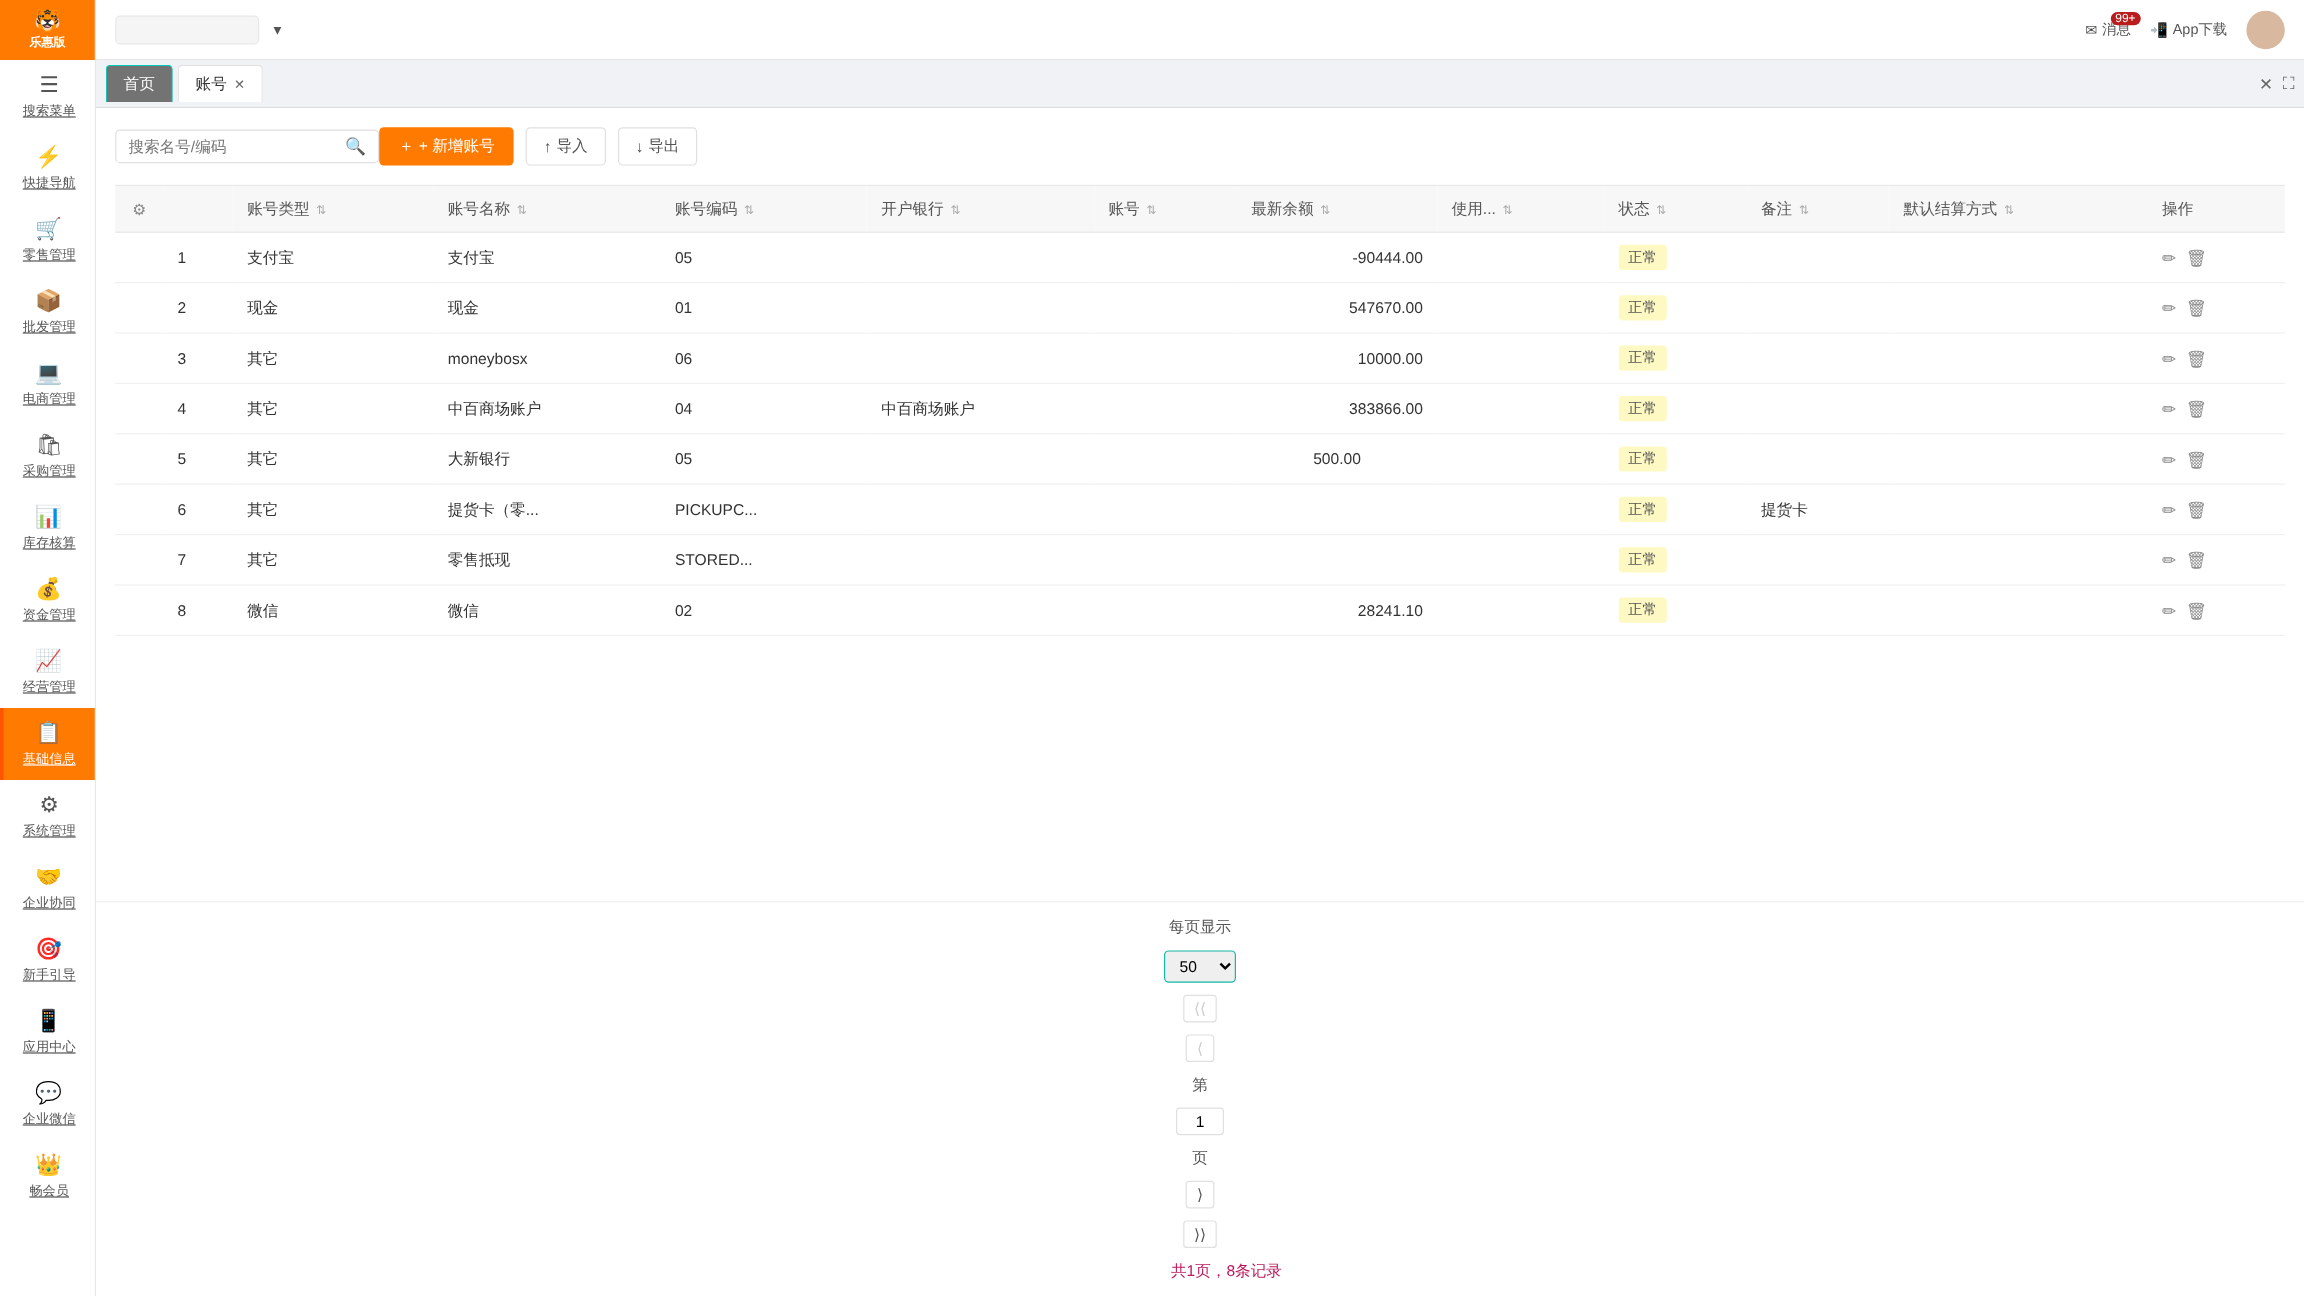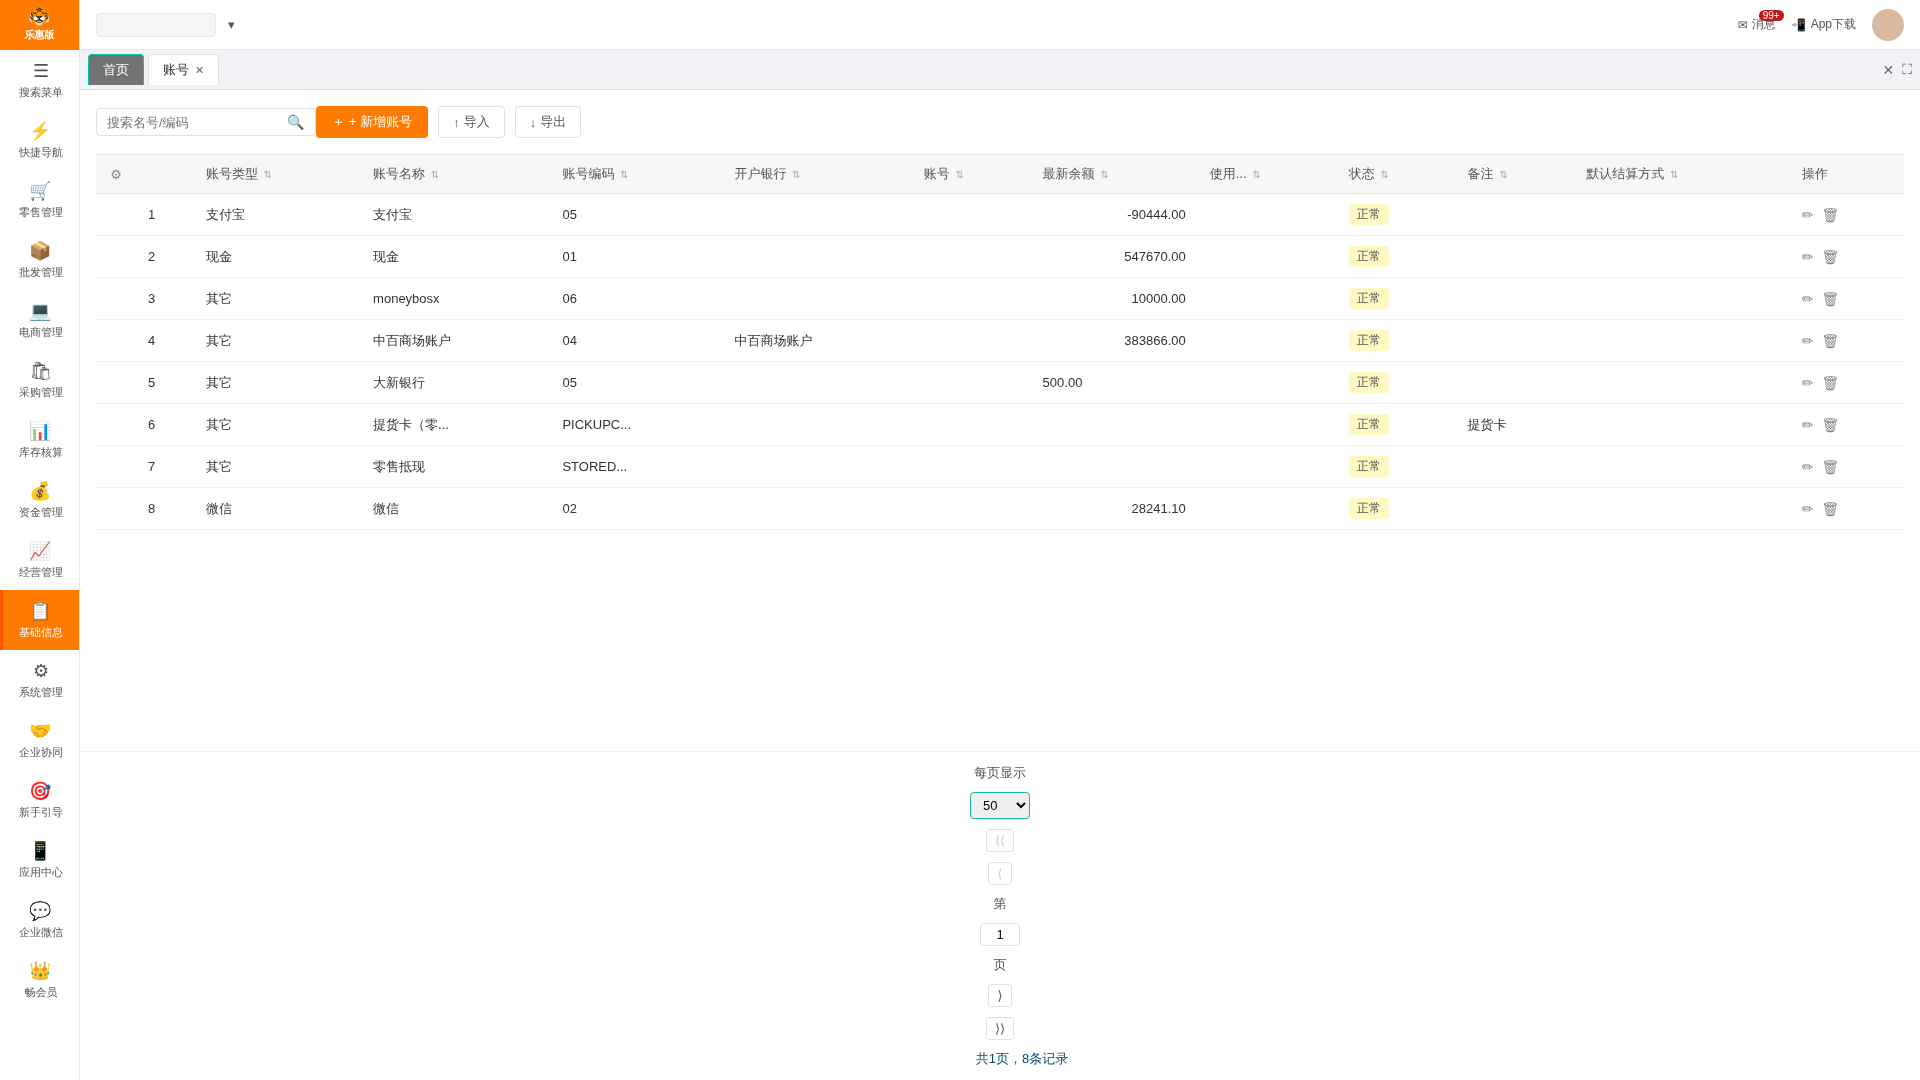--- a/index.html
+++ b/index.html
@@ -41,21 +41,21 @@
       justify-content: center;
       padding: 10px 4px;
       cursor: pointer;
       color: #555;
       font-size: 12px;
       border-left: 3px solid transparent;
       transition: all 0.2s;
     }
     .sidebar-item.active { background: #ff7a00; color: #fff; border-left-color: #ff5500; }
     .sidebar-item .s-icon { font-size: 18px; margin-bottom: 3px; }
-    .sidebar-item .s-label { font-size: 11px; text-align: center; }
+    .sidebar-item .s-label { font-size: 11px; text-align: center; text-decoration: underline; }
 
     
     .main-area {
       flex: 1;
       display: flex;
       flex-direction: column;
       height: 100%;
       overflow: hidden;
     }
 
@@ -255,21 +255,21 @@
     }
     .page-btn:disabled { color: #ccc; cursor: not-allowed; }
     .page-input {
       border: 1px solid #e0e0e0;
       border-radius: 3px;
       padding: 3px 6px;
       width: 40px;
       text-align: center;
       font-size: 13px;
     }
-    .total-info { color: #0c4a6e; margin-left: 44px; }
+    .total-info { color: #be185d; margin-left: 44px; }
   </style>
 </head>
 <body>
 
 <div class="sidebar">
   <div class="sidebar-logo">
     <span class="logo-icon">🐯</span>
     <span class="logo-text">乐惠版</span>
   </div>
 
@@ -521,21 +521,21 @@
       </td>
     </tr>
           <tr>
       <td></td>
       <td>5</td>
       <td>其它</td>
       <td>大新银行</td>
       <td>05</td>
       <td></td>
       <td></td>
-      <td style="text-align:left">500.00</td>
+      <td style="text-align:center">500.00</td>
       <td></td>
       <td><span class="status-badge">正常</span></td>
       <td></td>
       <td></td>
       <td>
         <div class="action-btns">
           <span class="action-icon" title="编辑">✏</span>
           <span class="action-icon" title="删除">🗑</span>
         </div>
       </td>

